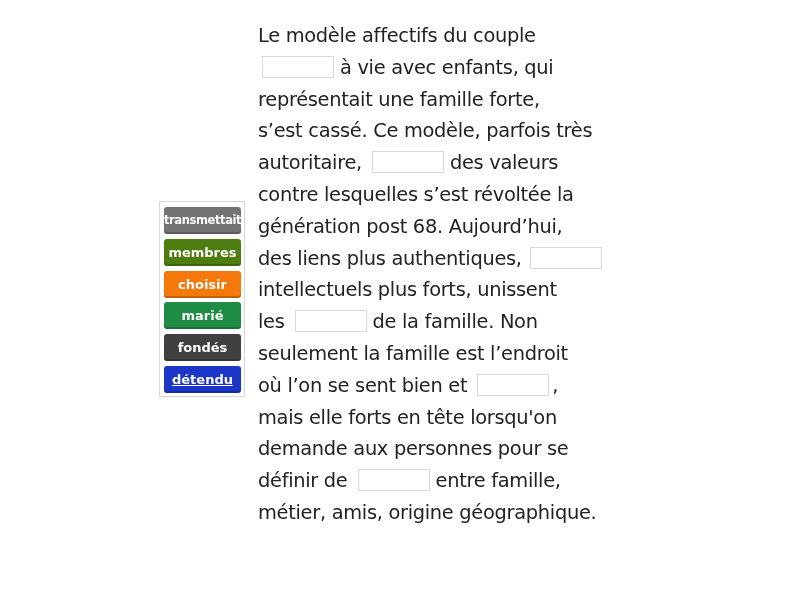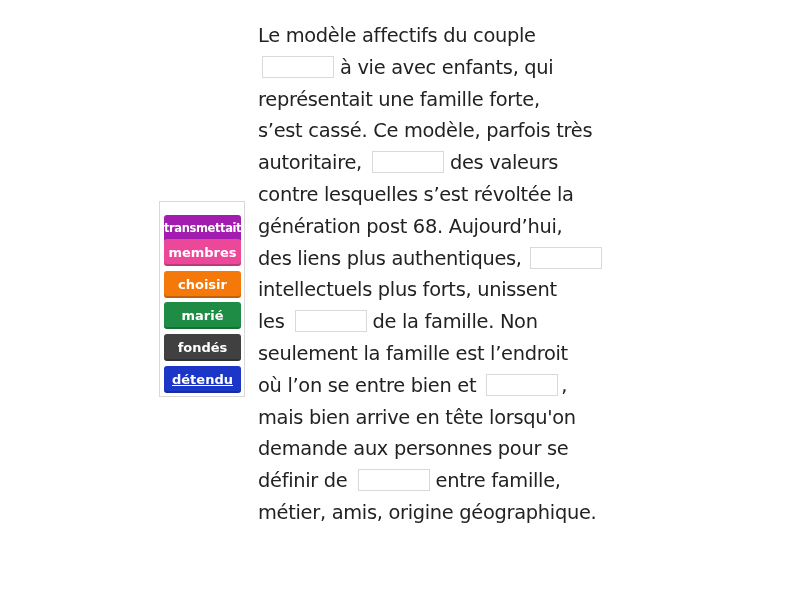--- a/index.html
+++ b/index.html
@@ -70,40 +70,40 @@
       box-sizing: border-box;
       cursor: pointer;
     }
   </style>
 </head>
 <body>
 
 <div class="stage">
 
   <div class="word-bank">
-    <div class="tile small" style="top:5px;background:#a21caf;margin-top:8px;">transmettait</div>
-    <div class="tile" style="top:37px;background:#ec4899;">membres</div>
+    <div class="tile small" style="top:5px;background:#737373;">transmettait</div>
+    <div class="tile" style="top:37px;background:#4d7c0f;">membres</div>
     <div class="tile" style="top:69px;background:#f5780a;">choisir</div>
     <div class="tile" style="top:100px;background:#1e8c45;">marié</div>
     <div class="tile" style="top:132px;background:#404040;">fondés</div>
     <div class="tile" style="top:164px;background:#1c37c8;text-decoration:underline;">détendu</div>
   </div>
 
   <div class="passage">
     <div class="line"><span>Le modèle affectifs du couple</span></div>
     <div class="line"><span class="blank"></span><span>à vie avec enfants, qui</span></div>
     <div class="line"><span>représentait une famille forte,</span></div>
     <div class="line"><span>s’est cassé. Ce modèle, parfois très</span></div>
     <div class="line"><span>autoritaire,</span><span class="blank" style="margin-left:10px;"></span><span>des valeurs</span></div>
     <div class="line"><span>contre lesquelles s’est révoltée la</span></div>
     <div class="line"><span>génération post 68. Aujourd’hui,</span></div>
     <div class="line"><span>des liens plus authentiques,</span><span class="blank" style="margin-left:8px;"></span></div>
     <div class="line"><span>intellectuels plus forts, unissent</span></div>
     <div class="line"><span>les</span><span class="blank" style="margin-left:10px;"></span><span>de la famille. Non</span></div>
     <div class="line"><span>seulement la famille est l’endroit</span></div>
-    <div class="line"><span>où l’on se entre bien et</span><span class="blank" style="margin-left:10px;margin-right:3px;"></span><span>,</span></div>
-    <div class="line"><span>mais bien arrive en tête lorsqu'on</span></div>
+    <div class="line"><span>où l’on se sent bien et</span><span class="blank" style="margin-left:10px;margin-right:3px;"></span><span>,</span></div>
+    <div class="line"><span>mais elle forts en tête lorsqu'on</span></div>
     <div class="line"><span>demande aux personnes pour se</span></div>
     <div class="line"><span>définir de</span><span class="blank" style="margin-left:10px;"></span><span>entre famille,</span></div>
     <div class="line"><span>métier, amis, origine géographique.</span></div>
   </div>
 
 </div>
 
 </body></html>

